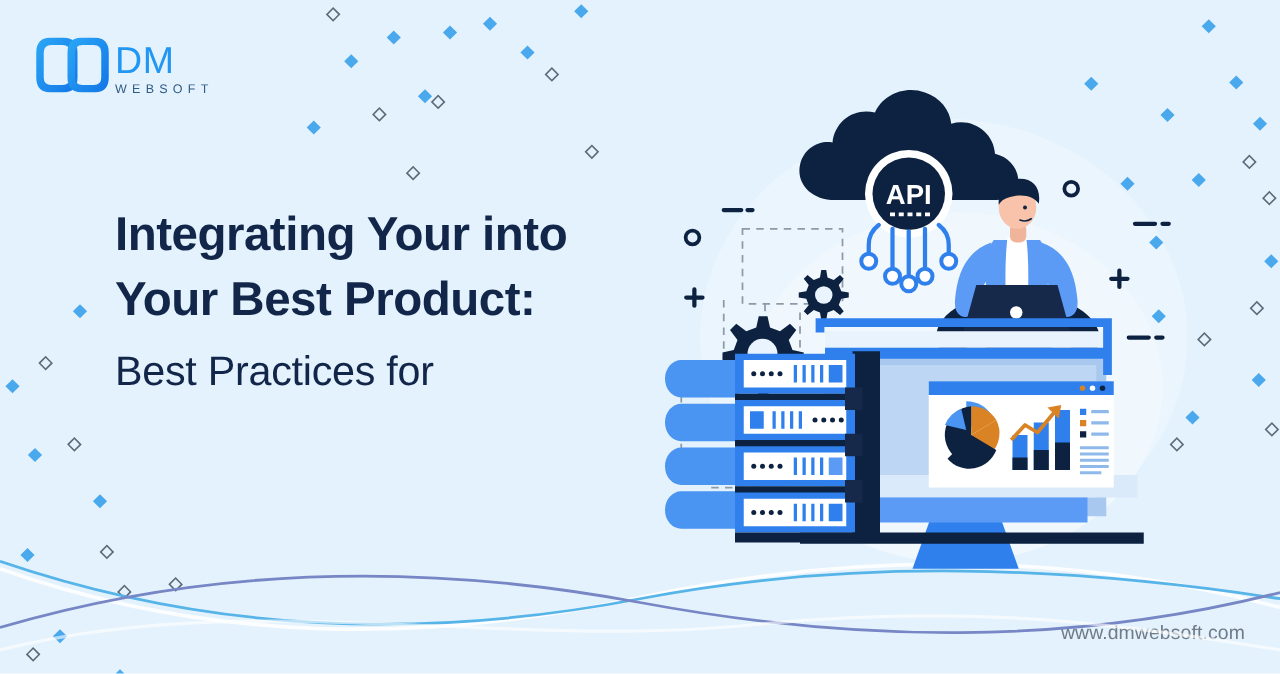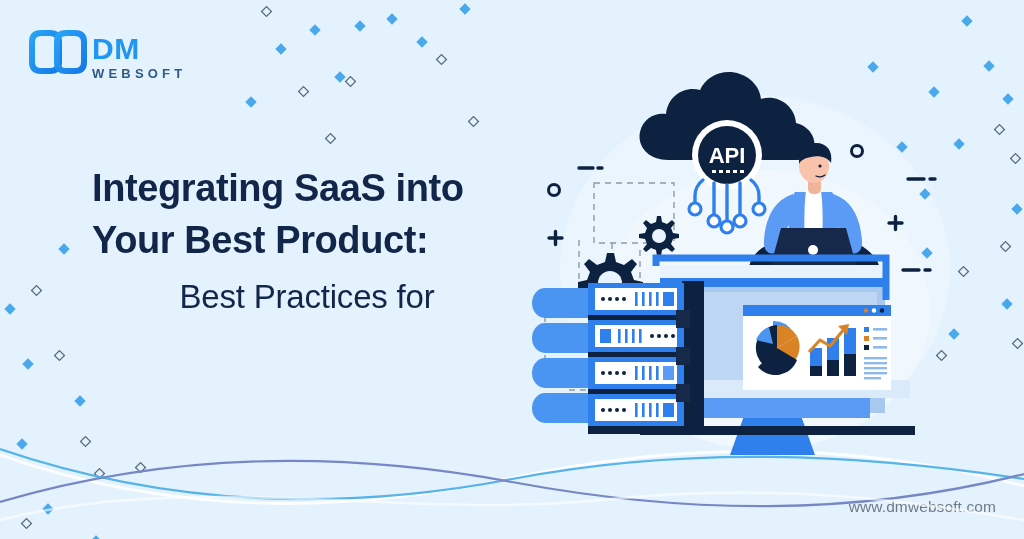--- a/index.html
+++ b/index.html
@@ -35,28 +35,28 @@
     height: 46px;
   }
   #logo-mark { position: absolute; left: 0; top: 0; }
   #logo-text-wrap {
     position: absolute;
     left: 64px;
     top: 4px;
   }
   #logo-dm {
     font-size: 30px;
-    font-weight: 700;
+    font-weight: 400;
     color: #2196f3;
     letter-spacing: 0.5px;
     line-height: 1;
   }
   #logo-websoft {
-    font-size: 13px;
-    font-weight: 700;
+    font-size: 10px;
+    font-weight: 400;
     color: #2f5b86;
     letter-spacing: 4.2px;
     margin-top: 3px;
     line-height: 1;
   }
 
   
   #headline {
     position: absolute;
     left: 92px;
@@ -72,21 +72,21 @@
     white-space: nowrap;
   }
   .hl-reg {
     font-size: 33px;
     font-weight: 400;
     color: #12264a;
     line-height: 1.42;
     letter-spacing: -0.2px;
     white-space: nowrap;
   }
-  #hl-line3 { margin-top: 8px; text-align: center; }
+  #hl-line3 { margin-top: 8px; }
 
   
   #site-url {
     position: absolute;
     right: 28px;
     top: 498px;
     font-size: 15.5px;
     color: #6f7b88;
     letter-spacing: 0.1px;
     text-align: center;
@@ -175,21 +175,21 @@
       <path d="M4 12 Q4 3 13 3 L22 3 Q31 3 31 12 L31 32 Q31 41 22 41 L13 41 Q4 41 4 32 Z" fill="none" stroke="url(#lgA)" stroke-width="6"></path>
       <path d="M29 12 Q29 3 38 3 L47 3 Q56 3 56 12 L56 32 Q56 41 47 41 L38 41 Q29 41 29 32 Z" fill="none" stroke="url(#lgA)" stroke-width="6"></path>
     </svg>
     <div id="logo-text-wrap">
       <div id="logo-dm">DM</div>
       <div id="logo-websoft">WEBSOFT</div>
     </div>
   </div>
 
   <div id="headline">
-    <div class="hl-bold">Integrating SaaS into</div>
+    <div class="hl-bold">Integrating Your into</div>
     <div class="hl-bold">Your Best Product:</div>
     <div class="hl-reg" id="hl-line3">Best Practices for</div>
   </div>
 
   <svg class="abs-svg" id="illustration" width="1024" height="539" viewBox="0 0 1024 539">
 
     <g fill="none" stroke="#8d9aa8" stroke-width="1.4" stroke-dasharray="6 5">
       <path d="M594 183 L674 183 L674 243 L594 243 Z"></path>
       <path d="M579 240 L579 300 L545 300 L545 333"></path>
       <path d="M545 333 L545 360 L566 360"></path>

